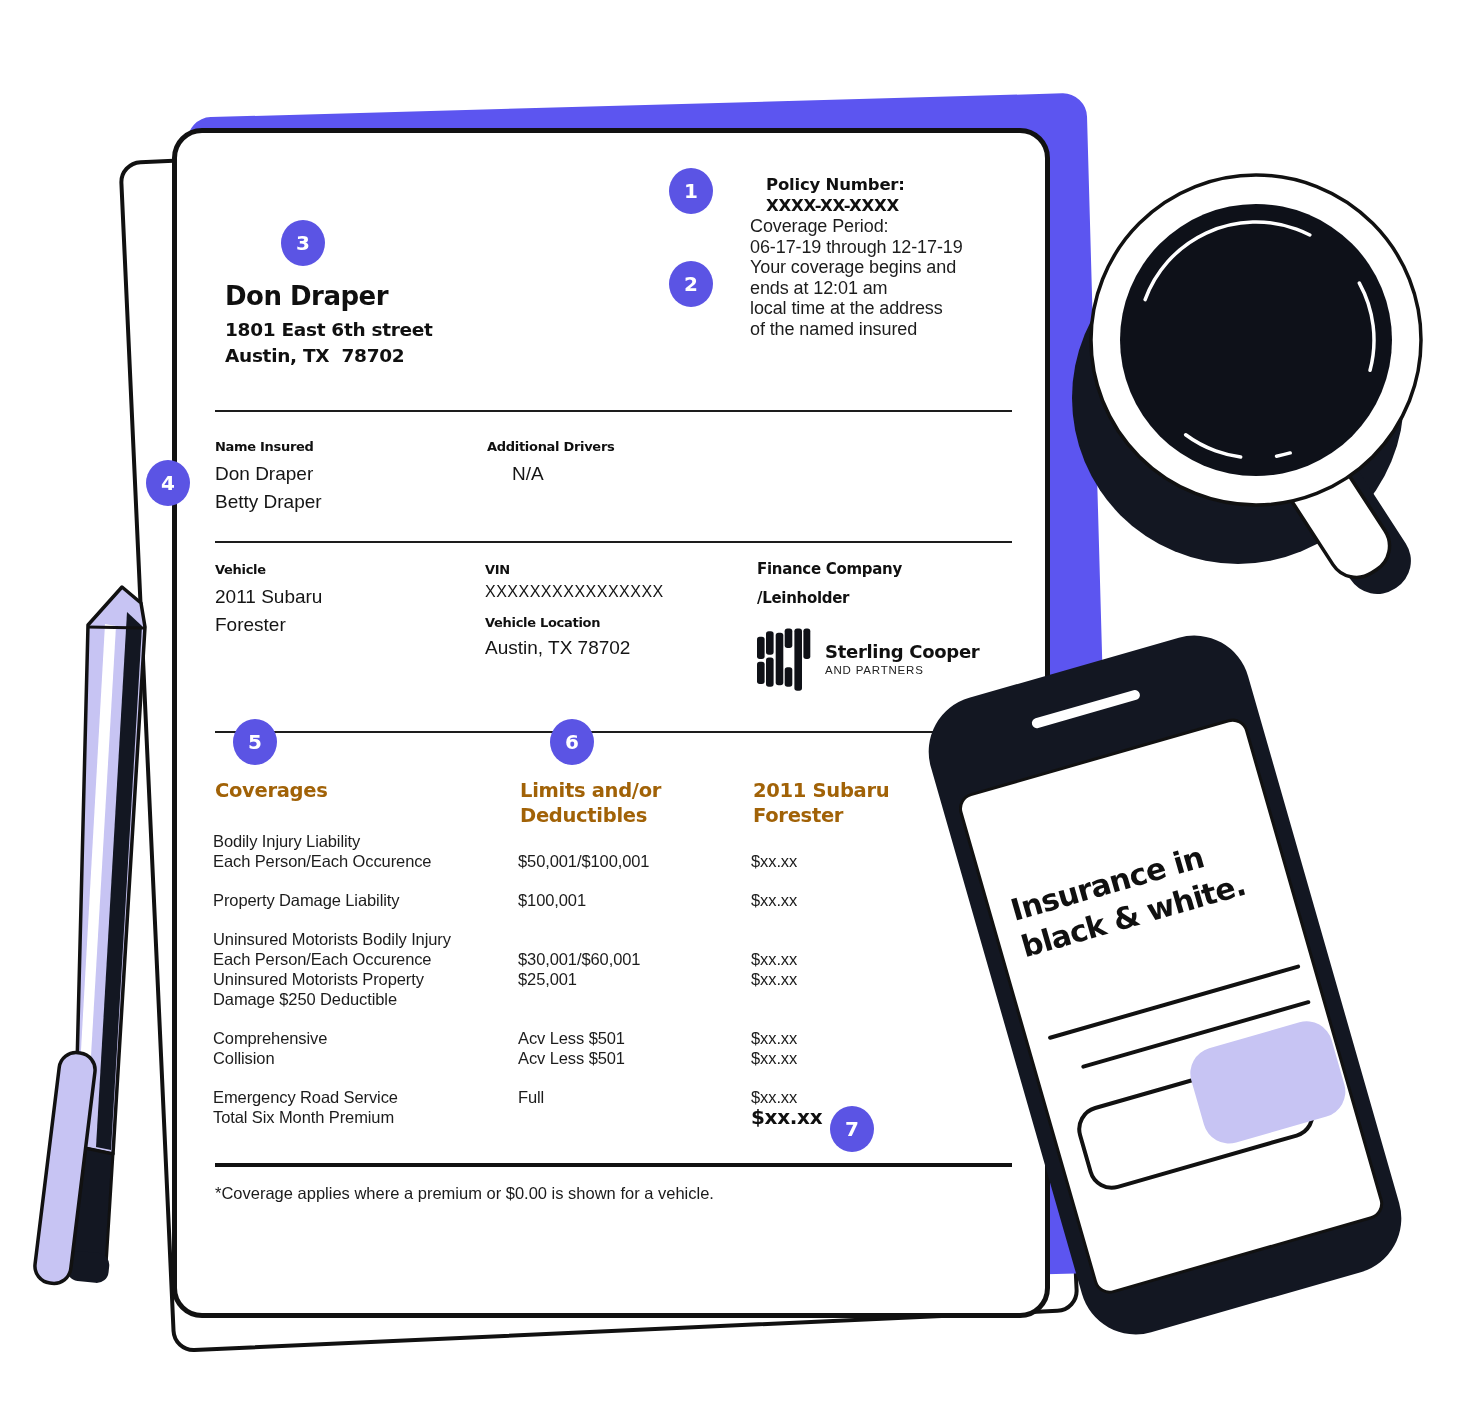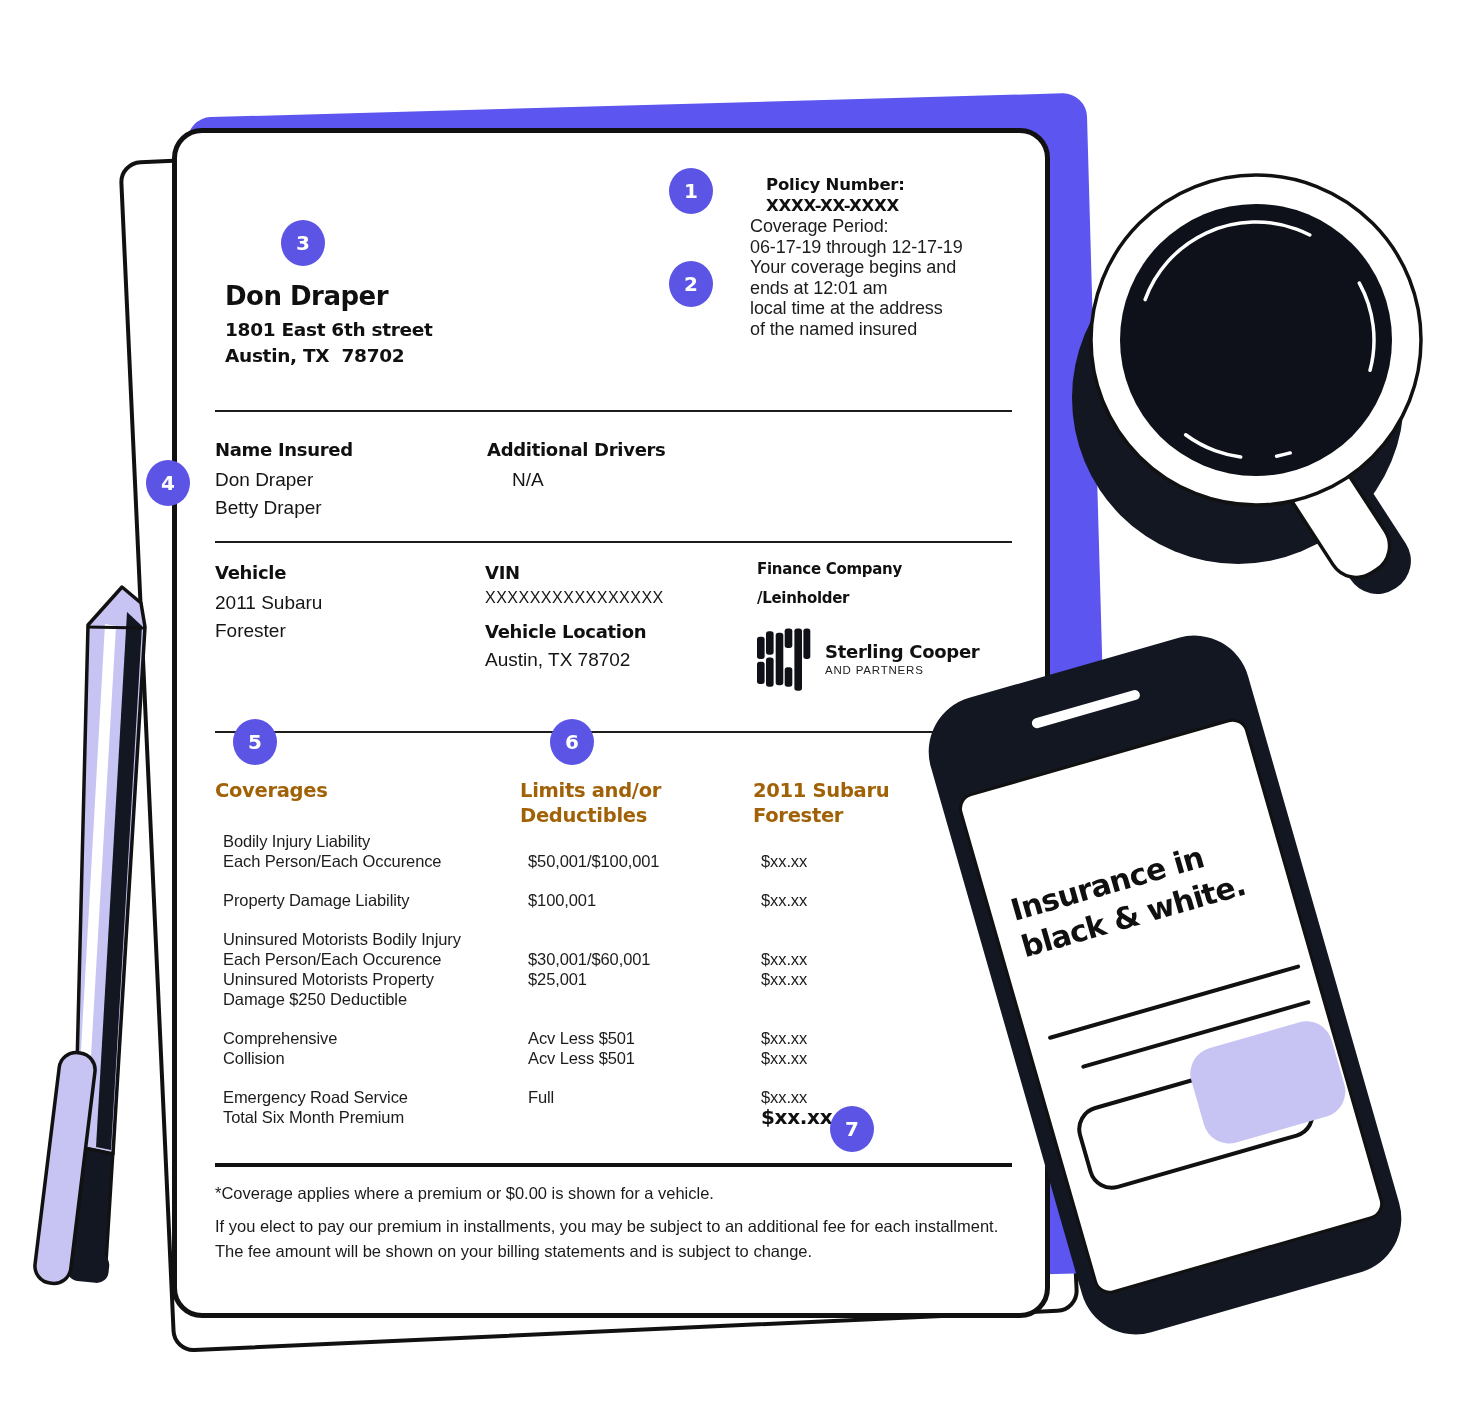--- a/index.html
+++ b/index.html
@@ -9,21 +9,21 @@
   
   .sheet-white{position:absolute;left:145px;top:140px;width:900px;height:1185px;
                background:#fff;border:4px solid #111;border-radius:22px;
                transform:rotate(-2.6deg);z-index:1;}
   .sheet-purple{position:absolute;left:203px;top:105px;width:900px;height:1180px;
                 border-radius:24px;transform:rotate(-1.6deg);z-index:2;}
   .doc{position:absolute;left:172px;top:128px;width:868px;height:1180px;
        background:#fff;border:5px solid #111;border-radius:30px;z-index:4;}
 
   
-  .h{font-family:"DejaVu Sans",sans-serif;font-weight:700;font-size:18px;
+  .h{font-family:"DejaVu Sans",sans-serif;font-weight:700;font-size:13px;
      letter-spacing:-0.3px;color:#101010;}
   .body-t{font-size:18px;line-height:20.5px;letter-spacing:-0.1px;color:#1c1c1c;}
   .abs{position:absolute;}
 
   .policy-block{left:573px;top:42px;width:260px;}
   .policy-block .pb-bold{font-family:"DejaVu Sans",sans-serif;font-weight:700;
       font-size:16.5px;line-height:20.5px;letter-spacing:-0.2px;color:#101010;margin-left:16px;}
 
   .insured-block{left:48px;top:148px;}
   .insured-name{font-family:"DejaVu Sans",sans-serif;font-weight:700;font-size:26px;
@@ -41,21 +41,21 @@
       line-height:29px;letter-spacing:-0.3px;color:#101010;}
   .logo-row{display:flex;align-items:flex-start;margin-top:14px;}
   .logo-mark{flex:0 0 auto;margin-right:14px;}
   .logo-company{font-family:"DejaVu Sans",sans-serif;font-weight:700;font-size:18px;
       letter-spacing:-0.3px;margin-top:14px;color:#101010;}
   .logo-sub{font-size:11.5px;letter-spacing:0.8px;color:#222;margin-top:2px;}
 
   .thead span{position:absolute;font-family:"DejaVu Sans",sans-serif;font-weight:700;
       font-size:19.5px;line-height:25px;letter-spacing:-0.3px;color:#a16207;white-space:nowrap;}
 
-  .t-rows{left:46px;top:698px;width:792px;}
+  .t-rows{left:36px;top:698px;width:792px;}
   .t-group{margin-bottom:19px;}
   .t-line{display:flex;font-size:16.5px;line-height:20px;letter-spacing:-0.1px;color:#1c1c1c;}
   .t-label{flex:0 0 305px;}
   .t-limit{flex:0 0 233px;}
   .t-value{flex:1;}
   .t-big{font-family:"DejaVu Sans",sans-serif;font-weight:700;font-size:20px;
       letter-spacing:-0.3px;color:#101010;}
 
   .fn{left:38px;font-size:16.5px;line-height:25px;color:#1b1b1b;}
 
@@ -248,21 +248,20 @@
             <span class="t-label">Total Six Month Premium</span>
             <span class="t-limit"></span>
             <span class="t-value t-big">$xx.xx</span>
           </div>
         </div>
       </div>
 
     <div class="divider thick" style="top:1030px;"></div>
 
     <div class="abs fn" style="top:1048px;width:810px;">*Coverage applies where a premium or $0.00 is shown for a vehicle.</div>
-    <div class="abs fn" style="top:1081px;width:810px;">If you elect to pay our premium in installments, you may be subject to an additional fee for each installment. The fee amount will be shown on your billing statements and is subject to change.</div>
   </div>
 
   <svg class="cup-svg" width="422" height="470" viewBox="0 0 422 470">
     <circle cx="188" cy="268" r="166" fill="#131722"></circle>
     <rect x="268" y="300" width="66" height="172" rx="32" transform="rotate(-33 300 390)" fill="#131722"></rect>
     <rect x="252" y="292" width="62" height="162" rx="28" transform="rotate(-33 282 378)" fill="#fff" stroke="#111" stroke-width="3.5"></rect>
     <circle cx="206" cy="210" r="165" fill="#fff" stroke="#111" stroke-width="3.5"></circle>
     <circle cx="206" cy="210" r="136" fill="#0e1119"></circle>
     <circle cx="206" cy="210" r="118" fill="none" stroke="#fff" stroke-width="3.5" stroke-linecap="round" stroke-dasharray="200 70 90 120 14 36 60 160" transform="rotate(-160 206 210)"></circle>
   </svg>

